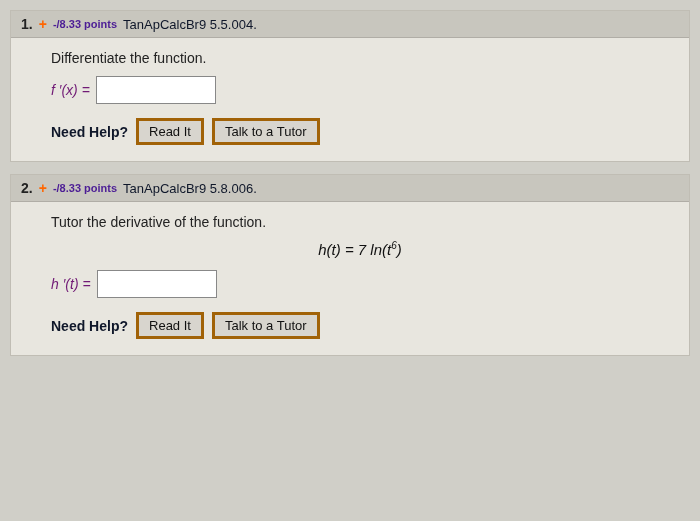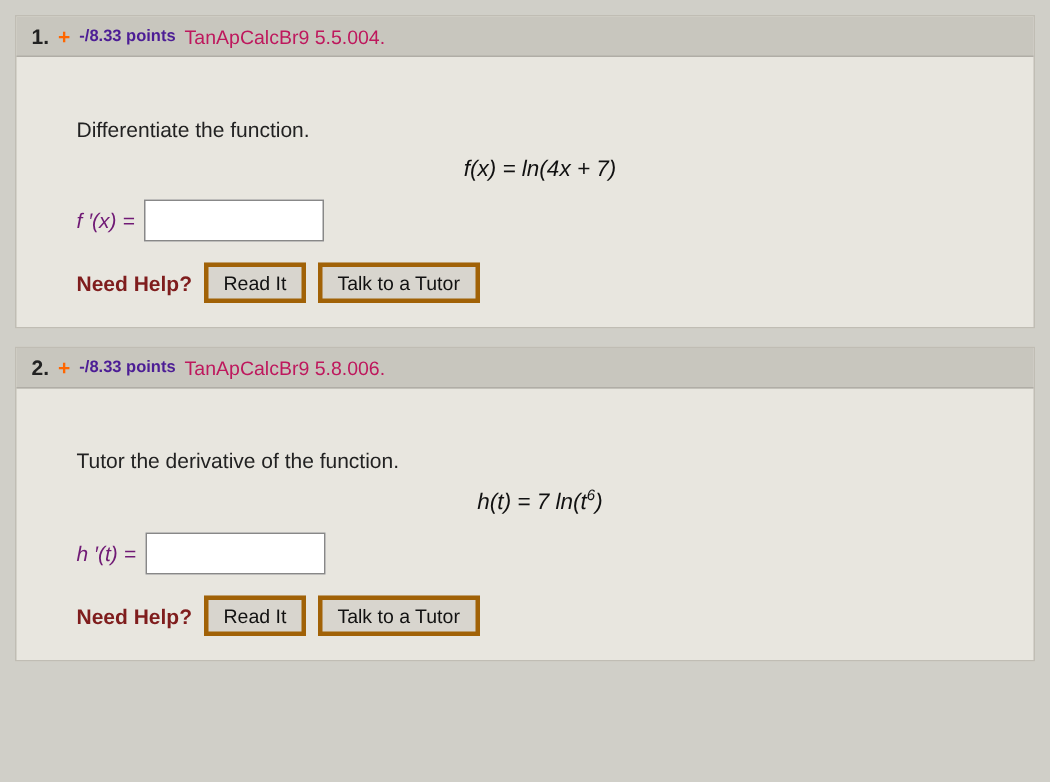--- a/index.html
+++ b/index.html
@@ -34,26 +34,25 @@
       color: #ff6600;
       font-weight: bold;
       font-size: 14px;
     }
     .points-text {
       color: #4c1d95;
       font-weight: bold;
       font-size: 11px;
     }
     .source-text {
-      color: #be185d;
+      color: #0f172a;
       font-size: 13px;
     }
     .question-body {
       padding: 12px 20px 16px 40px;
-      margin-top: 28px;
     }
     .question-instruction {
       font-size: 14px;
       color: #222;
       margin-bottom: 10px;
     }
     .math-formula {
       text-align: center;
       font-style: italic;
       font-size: 15px;
@@ -79,21 +78,21 @@
       height: 28px;
       padding: 2px 4px;
       font-size: 13px;
     }
     .help-row {
       display: flex;
       align-items: center;
       gap: 8px;
     }
     .need-help-label {
-      color: #7f1d1d;
+      color: #0f172a;
       font-weight: bold;
       font-size: 14px;
     }
     .help-button {
       border: 3px solid #a16207;
       background: #d8d5ce;
       padding: 3px 10px;
       font-size: 13px;
       cursor: pointer;
       color: #111;
@@ -108,23 +107,20 @@
 
 <div class="question-block">
   <div class="question-header">
     <span class="question-number">1.</span>
     <span class="plus-icon">+</span>
     <span class="points-text">-/8.33 points</span>
     <span class="source-text">TanApCalcBr9 5.5.004.</span>
   </div>
   <div class="question-body">
     <div class="question-instruction">Differentiate the function.</div>
-    <div class="math-formula">
-      <span><i>f</i>(<i>x</i>) = ln(4<i>x</i> + 7)</span>
-    </div>
     <div class="answer-row">
       <span class="answer-label"><i>f</i> ′(<i>x</i>) =</span>
       <input class="answer-input" type="text" value="" style="">
     </div>
     <div class="help-row">
       <span class="need-help-label">Need Help?</span>
       <button class="help-button">Read It</button>
       <button class="help-button">Talk to a Tutor</button>
     </div>
   </div>

